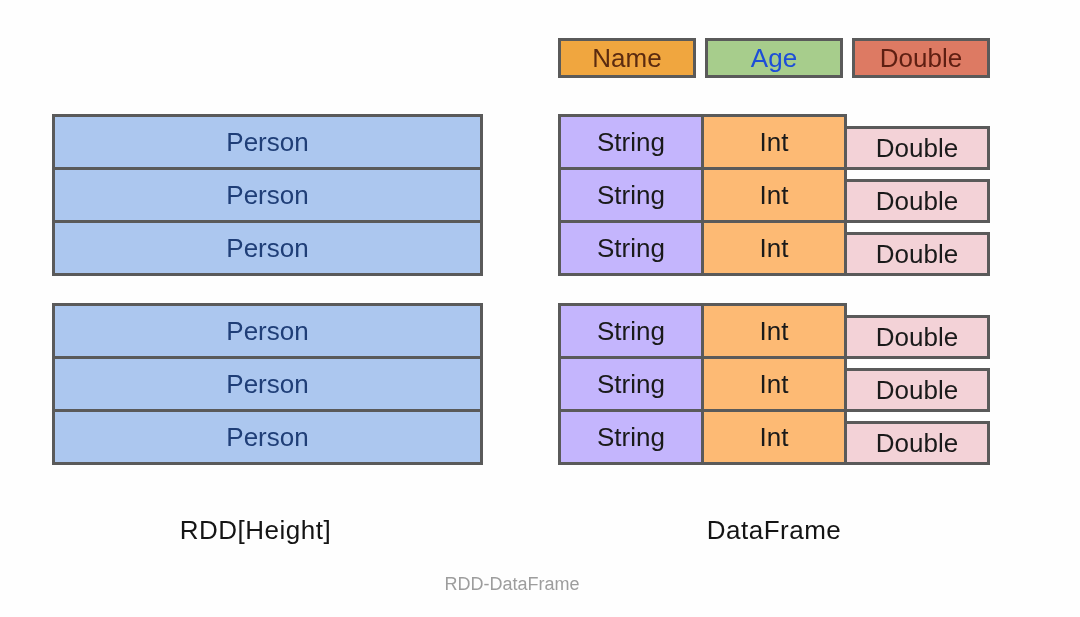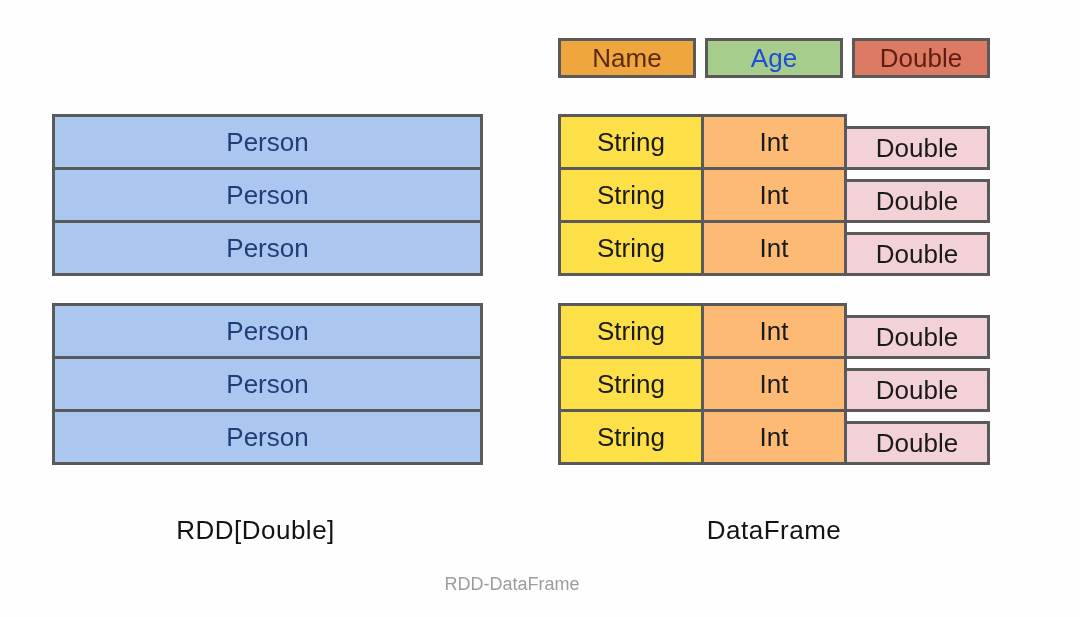--- a/index.html
+++ b/index.html
@@ -39,21 +39,21 @@
   
   .df-header{position:absolute;left:558px;top:38px;width:432px;}
   .df-header .box-row{height:40px;gap:12px;}
   .hdr-name{background:#f0a63f;color:#5b2b10;}
   .hdr-age{background:#a7cd8c;color:#1d4ed8;}
   .hdr-height{background:#dd7a63;color:#5e1f12;}
 
   .df-group{position:absolute;left:558px;width:432px;}
   .df-group-1{top:114px;}
   .df-group-2{top:303px;}
-  .cell-string{background:#fde047;color:#1a1a1a;}
+  .cell-string{background:#c4b5fd;color:#1a1a1a;}
   .cell-int{background:#fdba74;color:#1a1a1a;}
   .cell-double{background:#f3d2d7;color:#1a1a1a;margin-top:12px;}
 
   
   .block-label{
     position:absolute;
     font-size:26px;color:#141414;
     top:515px;
     text-align:center;
     letter-spacing:0.5px;
@@ -149,19 +149,19 @@
       <div class="cell cell-int">Int</div>
       <div class="cell cell-double">Double</div>
     </div>
     <div class="box-row">
       <div class="cell cell-string">String</div>
       <div class="cell cell-int">Int</div>
       <div class="cell cell-double">Double</div>
     </div>
   </div>
 
-  <div class="block-label rdd-label">RDD[Double]</div>
+  <div class="block-label rdd-label">RDD[Height]</div>
   <div class="block-label df-label">DataFrame</div>
 
   <div class="diagram-caption">RDD-DataFrame</div>
 
 
 </div>
 
 </body></html>

